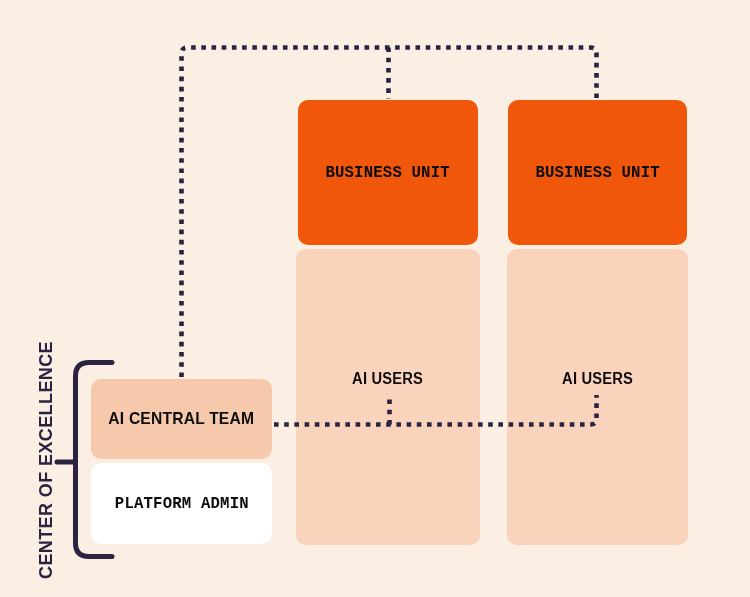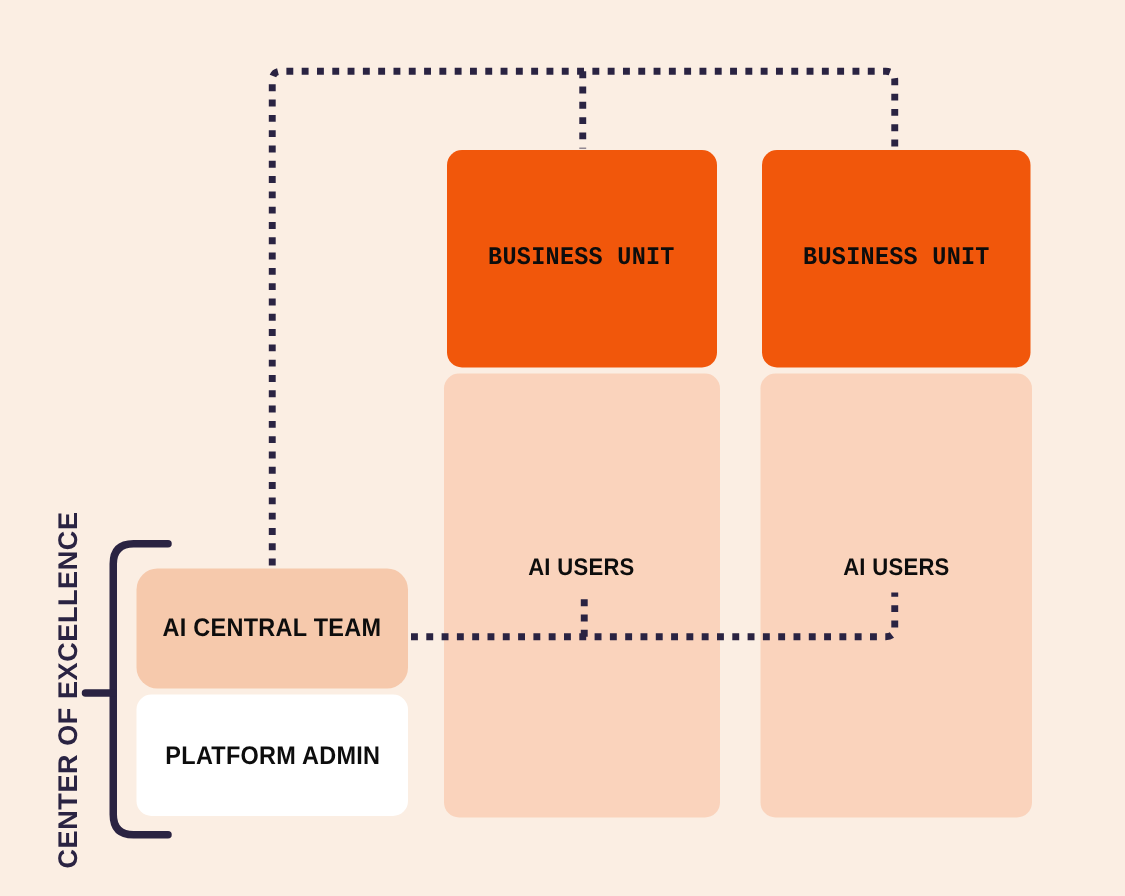--- a/index.html
+++ b/index.html
@@ -28,24 +28,24 @@
   .bu{
     background:var(--orange);
     color:var(--label);
     font-family:Liberation Mono, monospace;
   }
   .column{
     background:var(--column);
   }
   .team{
     background:var(--team);
-    border-radius:14px;
   }
   .admin{
     background:var(--white);
+    font-family:Liberation Mono, monospace;
   }
   .lbl{
     display:inline-block;
     font-weight:bold;
     font-size:17px;
     letter-spacing:.2px;
     color:var(--label);
     transform:scaleX(.92);
     transform-origin:center;
     white-space:nowrap;

